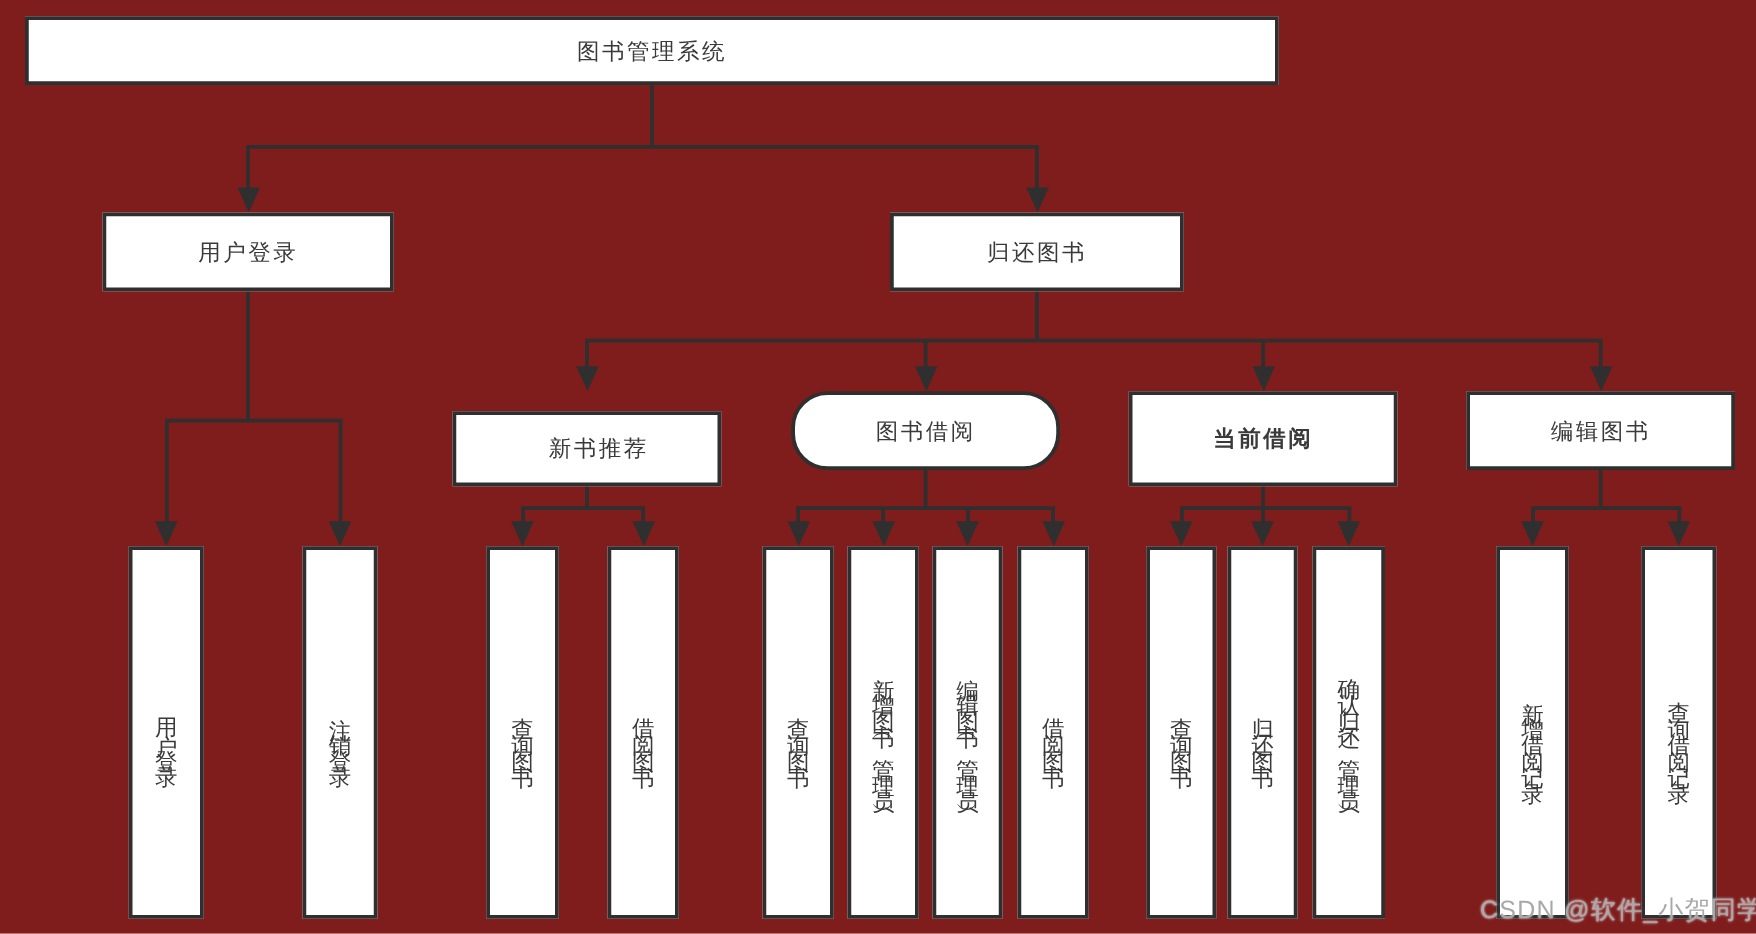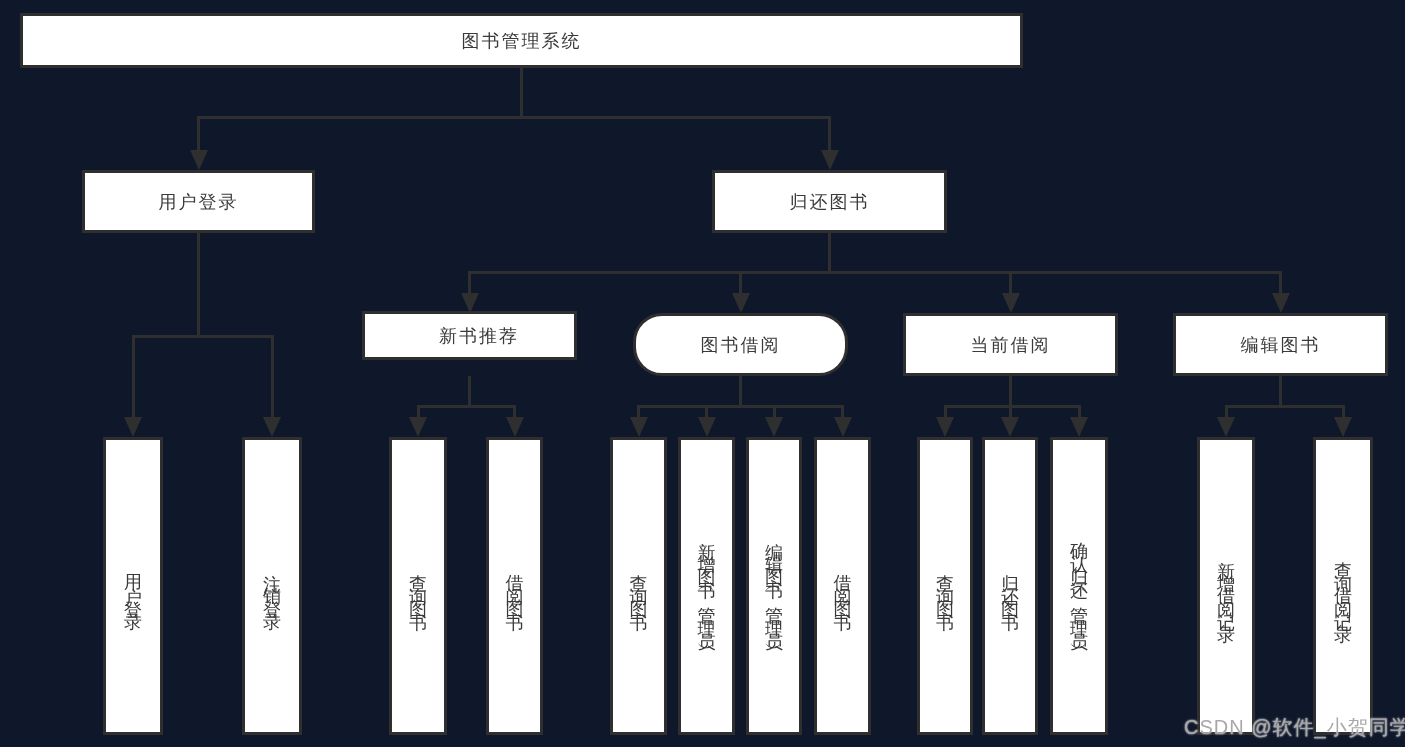--- a/index.html
+++ b/index.html
@@ -5,21 +5,21 @@
   html, body {
     margin: 0;
     padding: 0;
     background: #ffffff;
     font-family: "Liberation Sans", sans-serif;
   }
   .canvas {
     position: relative;
     width: 1405px;
     height: 747px;
-    background: #0f172a;
+    background: #7f1d1d;
     overflow: hidden;
   }
   .node {
     position: absolute;
     box-sizing: border-box;
     background: #ffffff;
     border: 3px solid #2f2f2f;
     display: flex;
     align-items: center;
     justify-content: center;
@@ -126,27 +126,27 @@
   <div id="nodes-layer">
       <div class="node" style="left: 20px; top: 13px; width: 1003px; height: 55px;">
         <span class="label-h">图书管理系统</span>
       </div>
       <div class="node" style="left: 82px; top: 170px; width: 233px; height: 63px;">
         <span class="label-h">用户登录</span>
       </div>
       <div class="node" style="left: 712px; top: 170px; width: 235px; height: 63px;">
         <span class="label-h">归还图书</span>
       </div>
-      <div class="node" style="left: 362px; top: 311px; width: 215px; height: 49px; padding-left: 19px;">
+      <div class="node" style="left: 362px; top: 329px; width: 215px; height: 60px; padding-left: 19px;">
         <span class="label-h">新书推荐</span>
       </div>
       <div class="node" style="left: 633px; top: 313px; width: 215px; height: 63px; border-radius: 29px;">
         <span class="label-h">图书借阅</span>
       </div>
-      <div class="node" style="left: 903px; top: 313px; width: 215px; height: 63px;">
+      <div class="node" style="left: 903px; top: 313px; width: 215px; height: 76px; font-weight: bold;">
         <span class="label-h">当前借阅</span>
       </div>
       <div class="node" style="left: 1173px; top: 313px; width: 215px; height: 63px;">
         <span class="label-h">编辑图书</span>
       </div>
       <div class="node" style="left: 103px; top: 437px; width: 60px; height: 298px;">
         <span class="label-v">用户登录</span>
       </div>
       <div class="node" style="left: 242px; top: 437px; width: 60px; height: 298px;">
         <span class="label-v">注销登录</span>

